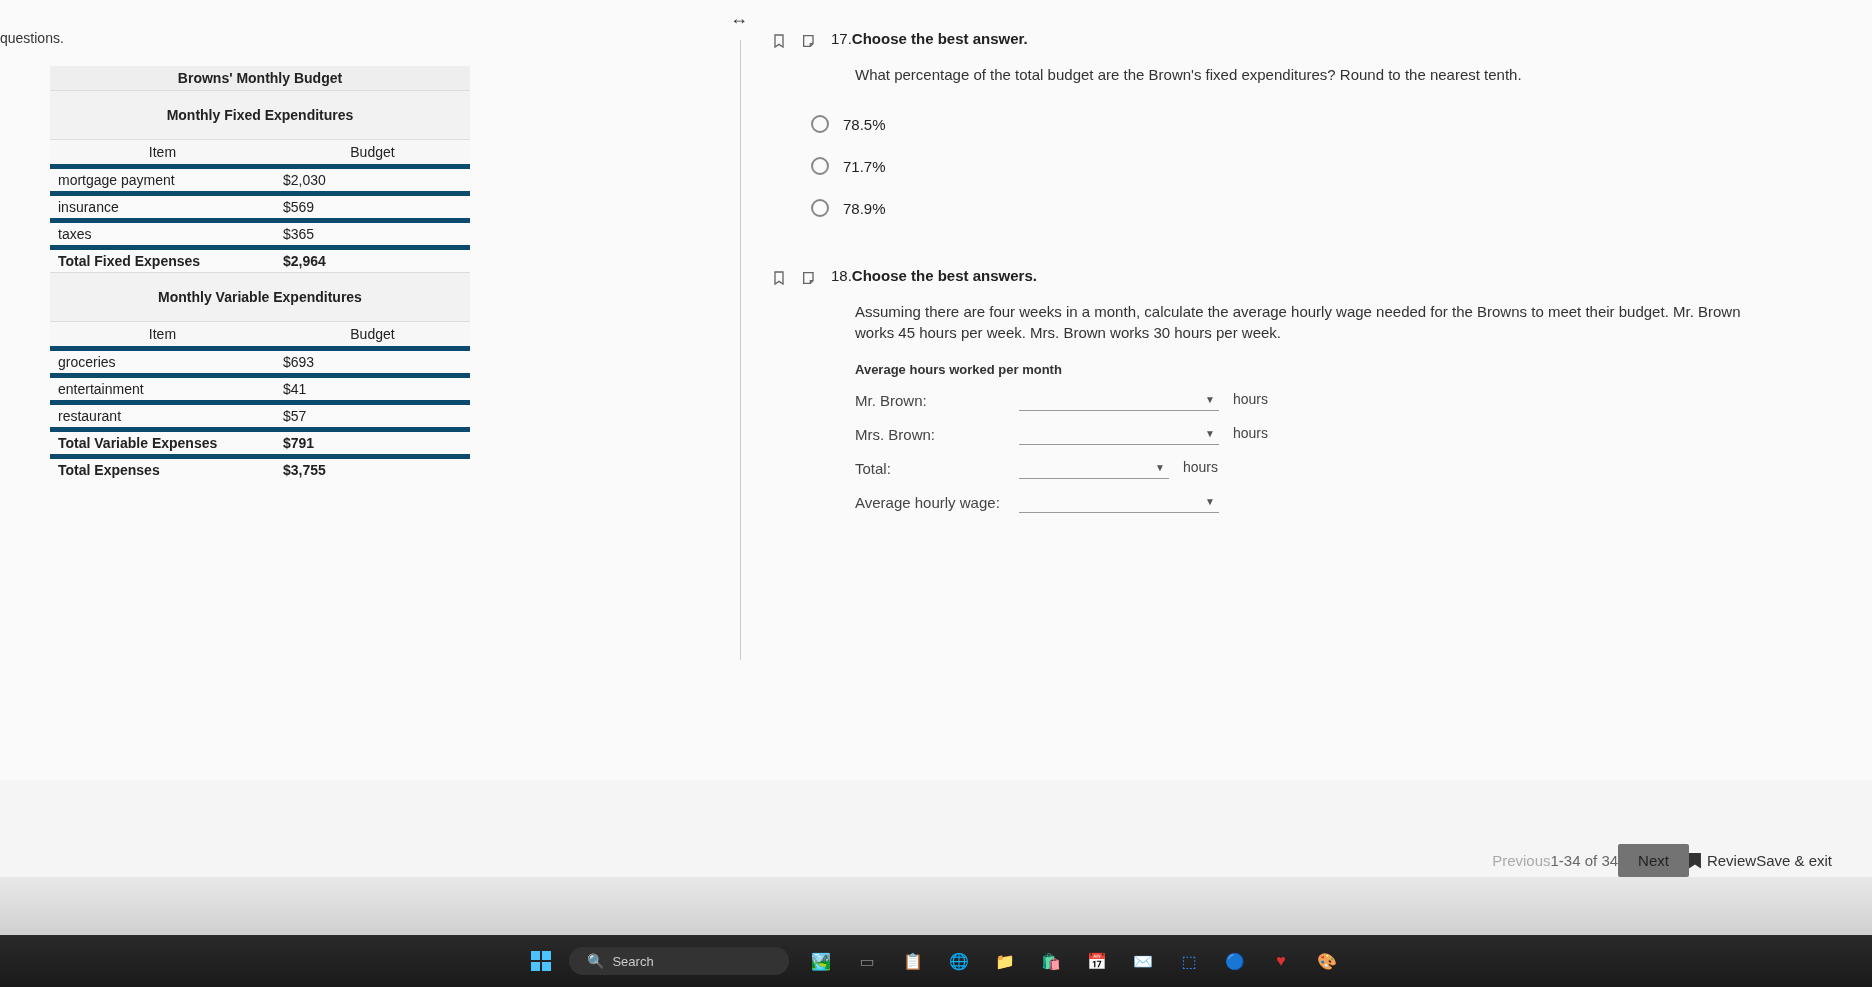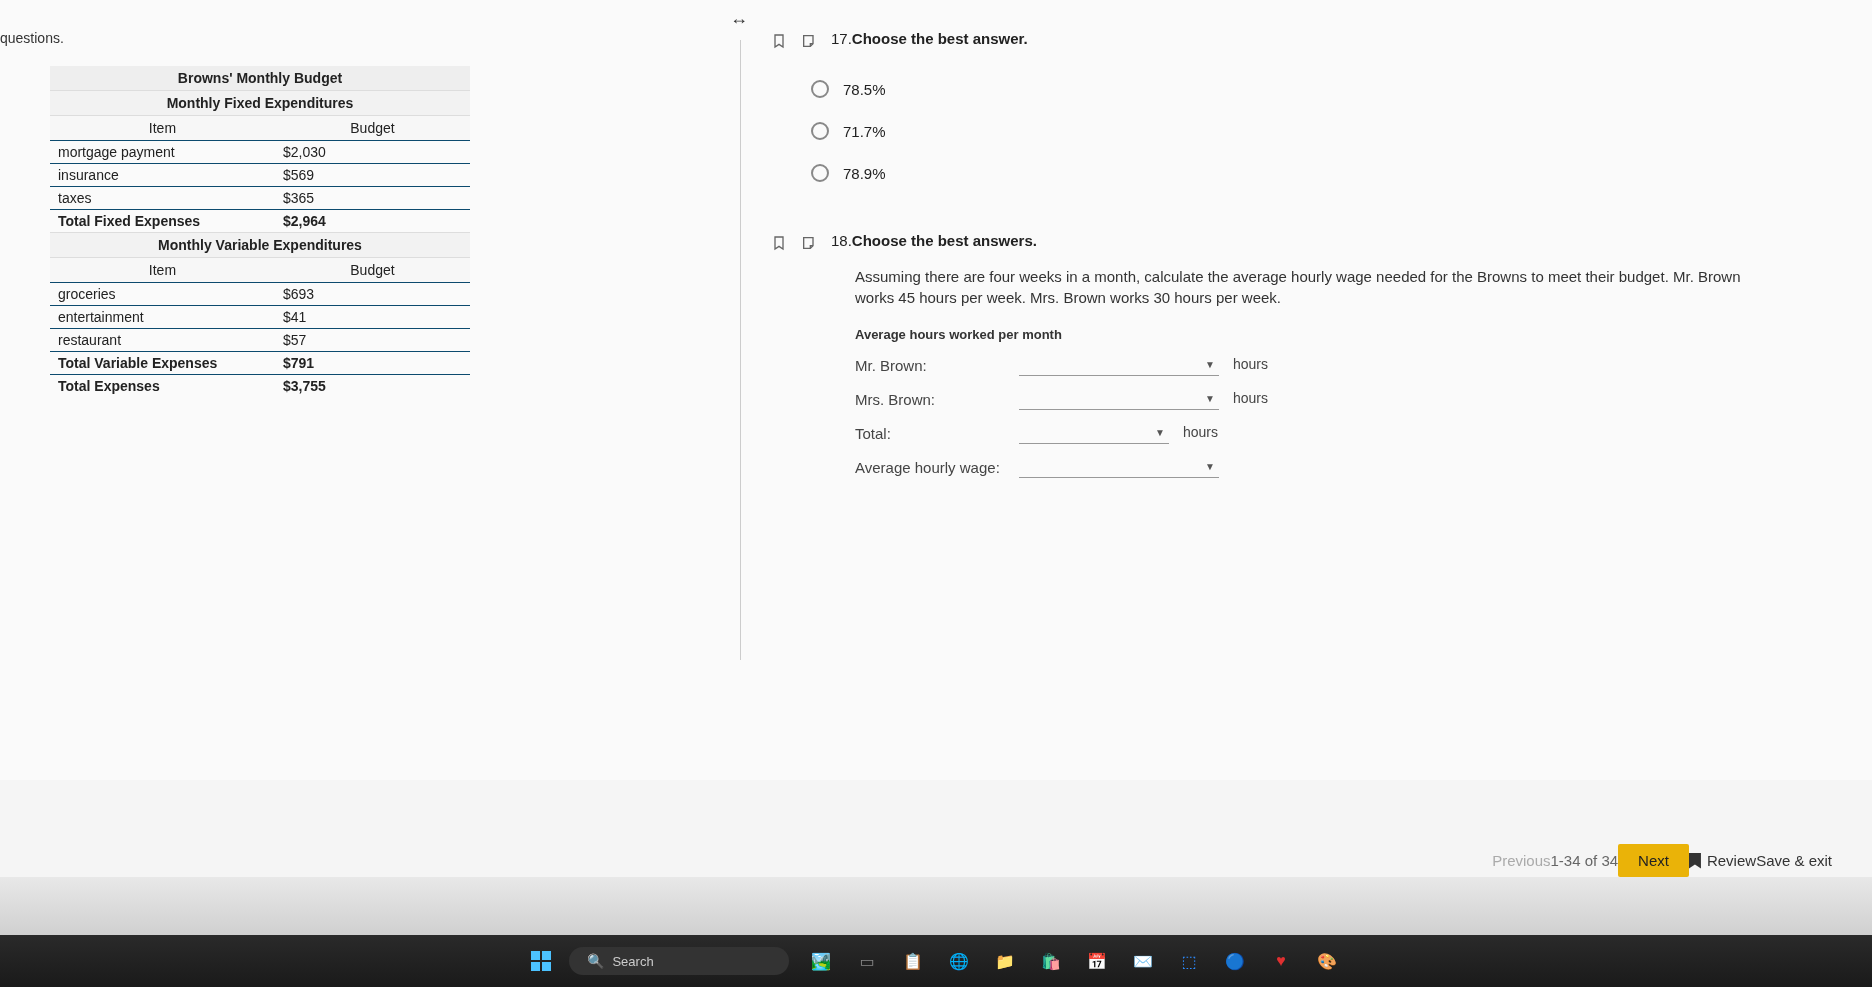--- a/index.html
+++ b/index.html
@@ -35,34 +35,34 @@
   }
   .bt-title {
     text-align: center;
     font-weight: bold;
     padding: 4px 0;
     background: #eee;
   }
   .bt-subtitle {
     text-align: center;
     font-weight: bold;
-    padding: 4px 0;
+    padding: 16px 0;
     background: #f2f2f2;
     border-top: 1px solid #ddd;
     border-bottom: 1px solid #ddd;
   }
   .bt-header-row {
     display: flex;
     background: #f7f7f7;
   }
   .bt-header-row .col1 { flex: 1.4; text-align: center; padding: 4px 8px; font-weight: normal; }
   .bt-header-row .col2 { flex: 1.2; text-align: center; padding: 4px 8px; font-weight: normal; }
   .bt-row {
     display: flex;
-    border-top: 1px solid #0c4a6e;
+    border-top: 5px solid #0c4a6e;
   }
   .bt-row .col1 { flex: 1.4; padding: 3px 8px; }
   .bt-row .col2 { flex: 1.2; padding: 3px 8px; text-align: left; }
   .bt-row.bold .col1, .bt-row.bold .col2 { font-weight: bold; }
   .resize-arrow {
     position: absolute;
     left: 730px;
     top: 8px;
     font-size: 18px;
     color: #333;
@@ -171,21 +171,21 @@
   }
   .btn-prev {
     color: #aaa;
     background: transparent;
     border: none;
     cursor: default;
     font-size: 15px;
   }
   .page-indicator { color: #666; }
   .btn-next {
-    background: #eab308;
+    background: #737373;
     color: #222;
     border: none;
     padding: 8px 20px;
     font-size: 15px;
     cursor: pointer;
     border-radius: 2px;
   }
   .btn-review {
     display: flex;
     align-items: center;
@@ -325,20 +325,21 @@
           <svg class="icon-note" viewBox="0 0 24 24" fill="none" stroke="#666" stroke-width="2">
               <path d="M4 4h14v12l-4 4H4V4z"></path>
               <path d="M14 20v-4h4"></path>
             </svg>
         </div>
         <div class="q-title-row">
           <span class="q-number">17.</span>
           <span class="q-instr">Choose the best answer.</span>
         </div>
       </div>
+      <div class="q-body">What percentage of the total budget are the Brown's fixed expenditures? Round to the nearest tenth.</div>
       <div class="options">
         <div class="option-row">
           <div class="radio-circle"></div>
           <span class="option-label">78.5%</span>
         </div>
         <div class="option-row">
           <div class="radio-circle"></div>
           <span class="option-label">71.7%</span>
         </div>
         <div class="option-row">

